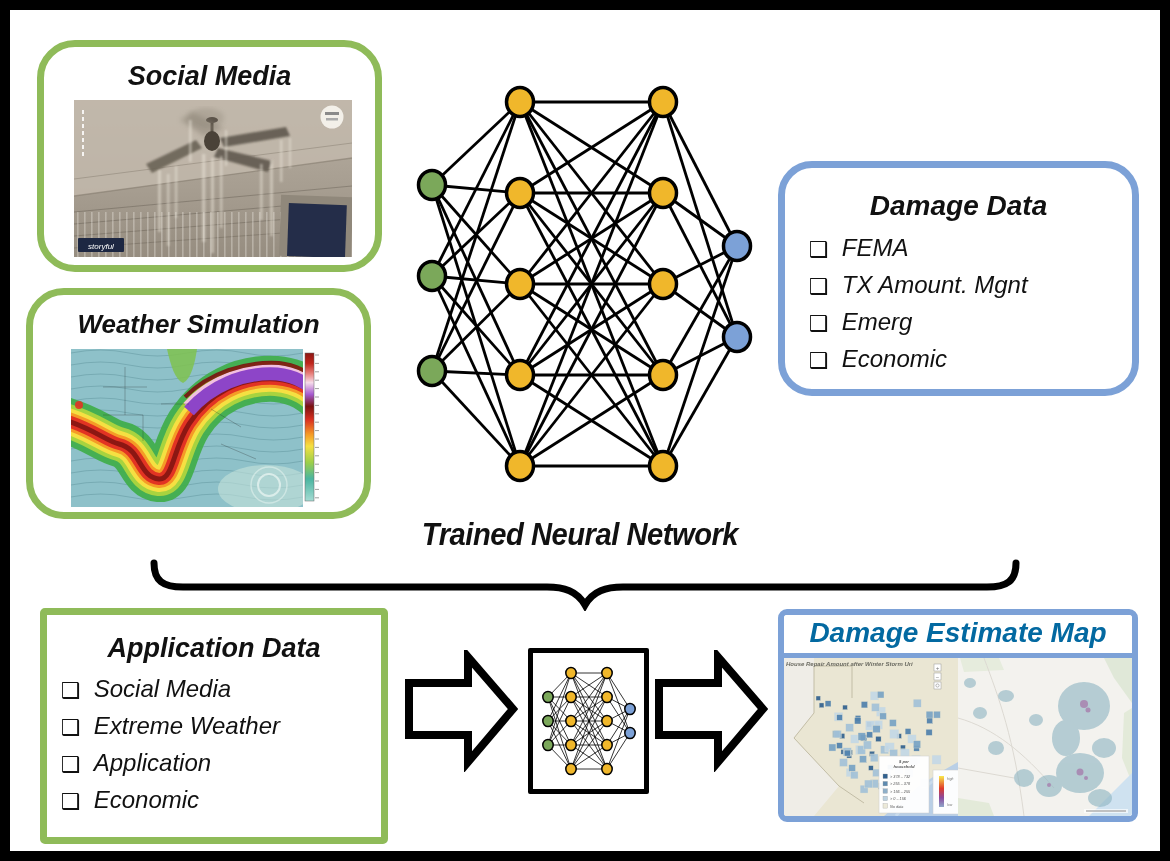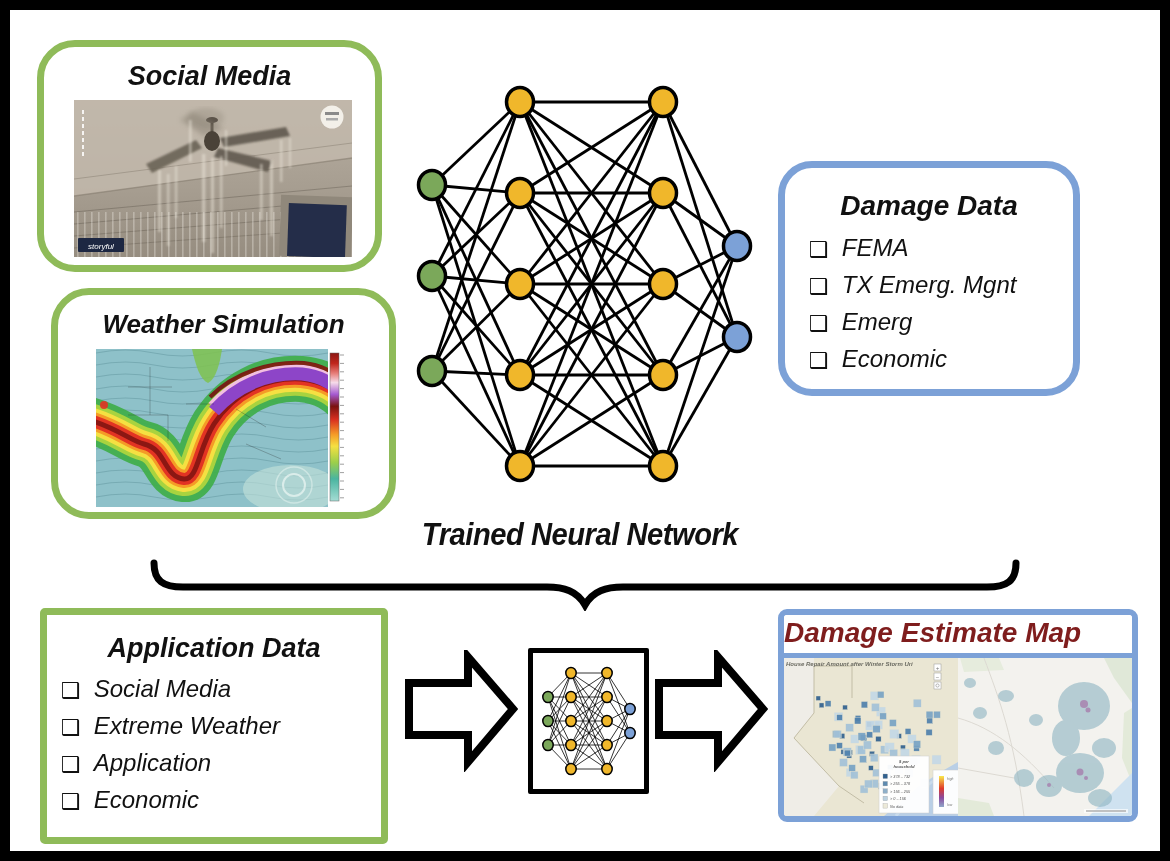--- a/index.html
+++ b/index.html
@@ -17,22 +17,22 @@
   .cb-list li{display:flex;align-items:baseline;font-size:24px;color:#111;
               margin-bottom:9px;white-space:nowrap;}
   .cb-glyph{font-size:22px;margin-right:13px;position:relative;top:1px;
             font-family:"DejaVu Sans",sans-serif;}
   #tnn-label{position:absolute;left:335px;top:507px;width:470px;
              text-align:center;font-size:31px;font-weight:bold;
              letter-spacing:-0.5px;transform:scaleX(0.94);color:#111;}
   #map-box{position:absolute;left:768px;top:599px;width:360px;height:213px;
            border:6px solid #7ca1d7;border-radius:9px;background:#fff;
            box-sizing:border-box;overflow:hidden;}
-  #map-title{height:38px;line-height:36px;text-align:left;font-size:28px;
-             font-weight:bold;color:#7f1d1d;background:#fff;
+  #map-title{height:38px;line-height:36px;text-align:center;font-size:28px;
+             font-weight:bold;color:#0369a1;background:#fff;
              border-bottom:5px solid #7ca1d7;}
   #mini-nn-box{position:absolute;left:518px;top:638px;width:111px;height:136px;
                border:5px solid #000;border-radius:2px;background:#fff;
                display:flex;align-items:center;justify-content:center;}
   svg{display:block;}
 </style>
 </head>
 <body>
 
 <div id="stage">
@@ -107,21 +107,21 @@
         <rect x="251" y="12" width="14" height="3" fill="#8a8a8a"></rect>
         <rect x="252" y="18" width="12" height="2.5" fill="#ababab"></rect>
       </g>
       <g>
         <rect x="4" y="138" width="46" height="14" fill="#1d2742" rx="1"></rect>
         <text x="27" y="148.5" font-size="8" fill="#fff" text-anchor="middle" font-family="Liberation Sans, sans-serif">storyful</text>
       </g>
     </svg>
   </div>
 
-  <div class="rbox green-round" style="left:41px;top:278px;width:345px;height:231px;">
+  <div class="rbox green-round" style="left:16px;top:278px;width:345px;height:231px;">
     <div class="box-title" style="top:14px;font-size:26px;">Weather Simulation</div>
     <svg class="abs" style="left:38px;top:54px;" width="252" height="158" viewBox="0 0 252 158">
       <defs>
         <linearGradient id="cbar" x1="0" y1="0" x2="0" y2="1">
           <stop offset="0" stop-color="#8c1713"></stop>
             <stop offset="0.07" stop-color="#c0251c"></stop>
           <stop offset="0.14" stop-color="#e8827d"></stop>
             <stop offset="0.2" stop-color="#f6dbe9"></stop>
           <stop offset="0.28" stop-color="#a55ad0"></stop>
             <stop offset="0.36" stop-color="#7a1210"></stop>
@@ -256,30 +256,30 @@
       <ellipse cx="110" cy="394" rx="13.5" ry="14.5" fill="#f0b72b" stroke="#000" stroke-width="3.5"></ellipse>
       <ellipse cx="253" cy="30" rx="13.5" ry="14.5" fill="#f0b72b" stroke="#000" stroke-width="3.5"></ellipse>
       <ellipse cx="253" cy="121" rx="13.5" ry="14.5" fill="#f0b72b" stroke="#000" stroke-width="3.5"></ellipse>
       <ellipse cx="253" cy="212" rx="13.5" ry="14.5" fill="#f0b72b" stroke="#000" stroke-width="3.5"></ellipse>
       <ellipse cx="253" cy="303" rx="13.5" ry="14.5" fill="#f0b72b" stroke="#000" stroke-width="3.5"></ellipse>
       <ellipse cx="253" cy="394" rx="13.5" ry="14.5" fill="#f0b72b" stroke="#000" stroke-width="3.5"></ellipse>
       <ellipse cx="327" cy="174" rx="13.5" ry="14.5" fill="#7ca1d7" stroke="#000" stroke-width="3.5"></ellipse>
       <ellipse cx="327" cy="265" rx="13.5" ry="14.5" fill="#7ca1d7" stroke="#000" stroke-width="3.5"></ellipse>
     </svg>
 
-  <div class="rbox blue-round" style="left:768px;top:151px;width:302px;height:235px;">
+  <div class="rbox blue-round" style="left:768px;top:151px;width:361px;height:235px;">
     <div class="box-title" style="top:22px;font-size:28px;">Damage Data</div>
     <ul class="cb-list" style="top:66px;left:24px;">
         <li>
           <span class="cb-glyph">❑</span>
           <span>FEMA</span>
         </li>
         <li>
           <span class="cb-glyph">❑</span>
-          <span>TX Emerg. Mgnt</span>
+          <span>TX Amount. Mgnt</span>
         </li>
         <li>
           <span class="cb-glyph">❑</span>
           <span>Emerg</span>
         </li>
         <li>
           <span class="cb-glyph">❑</span>
           <span>Economic</span>
         </li>
       </ul>

